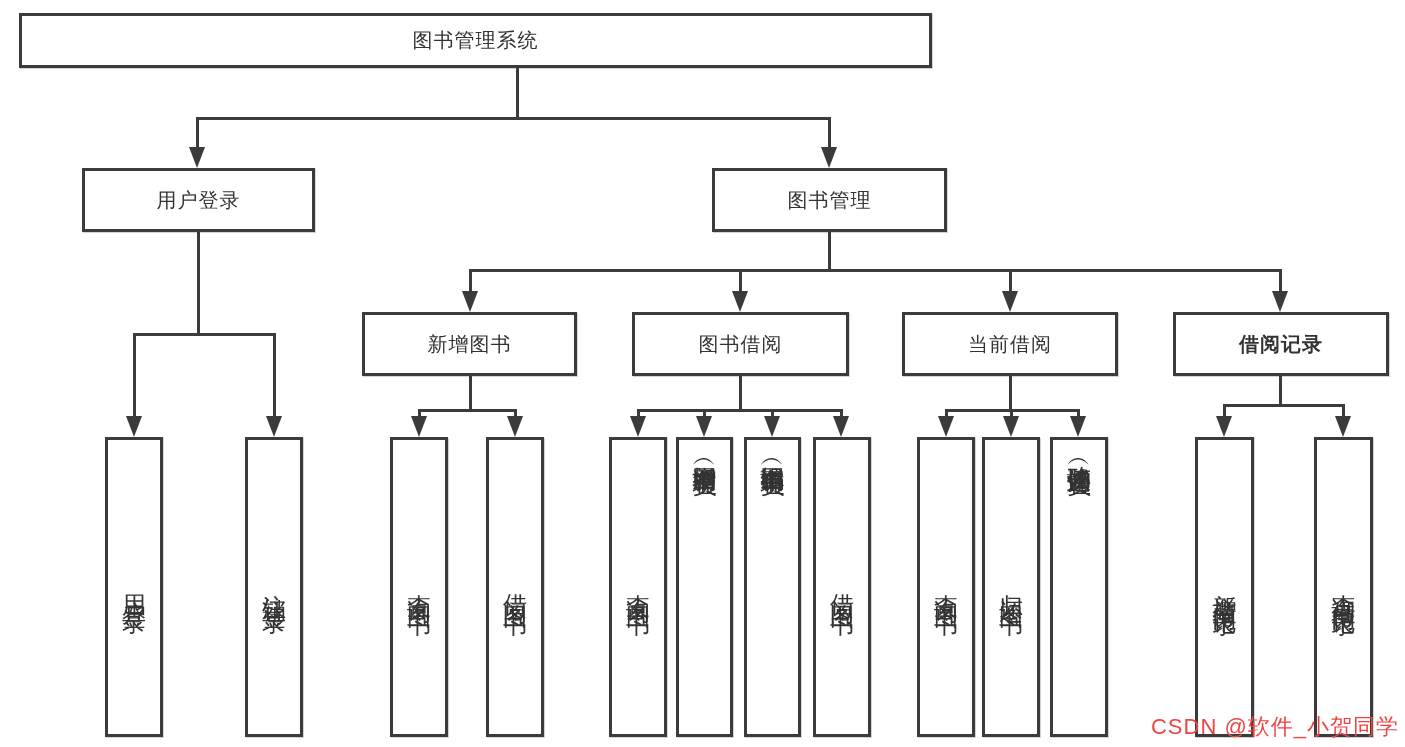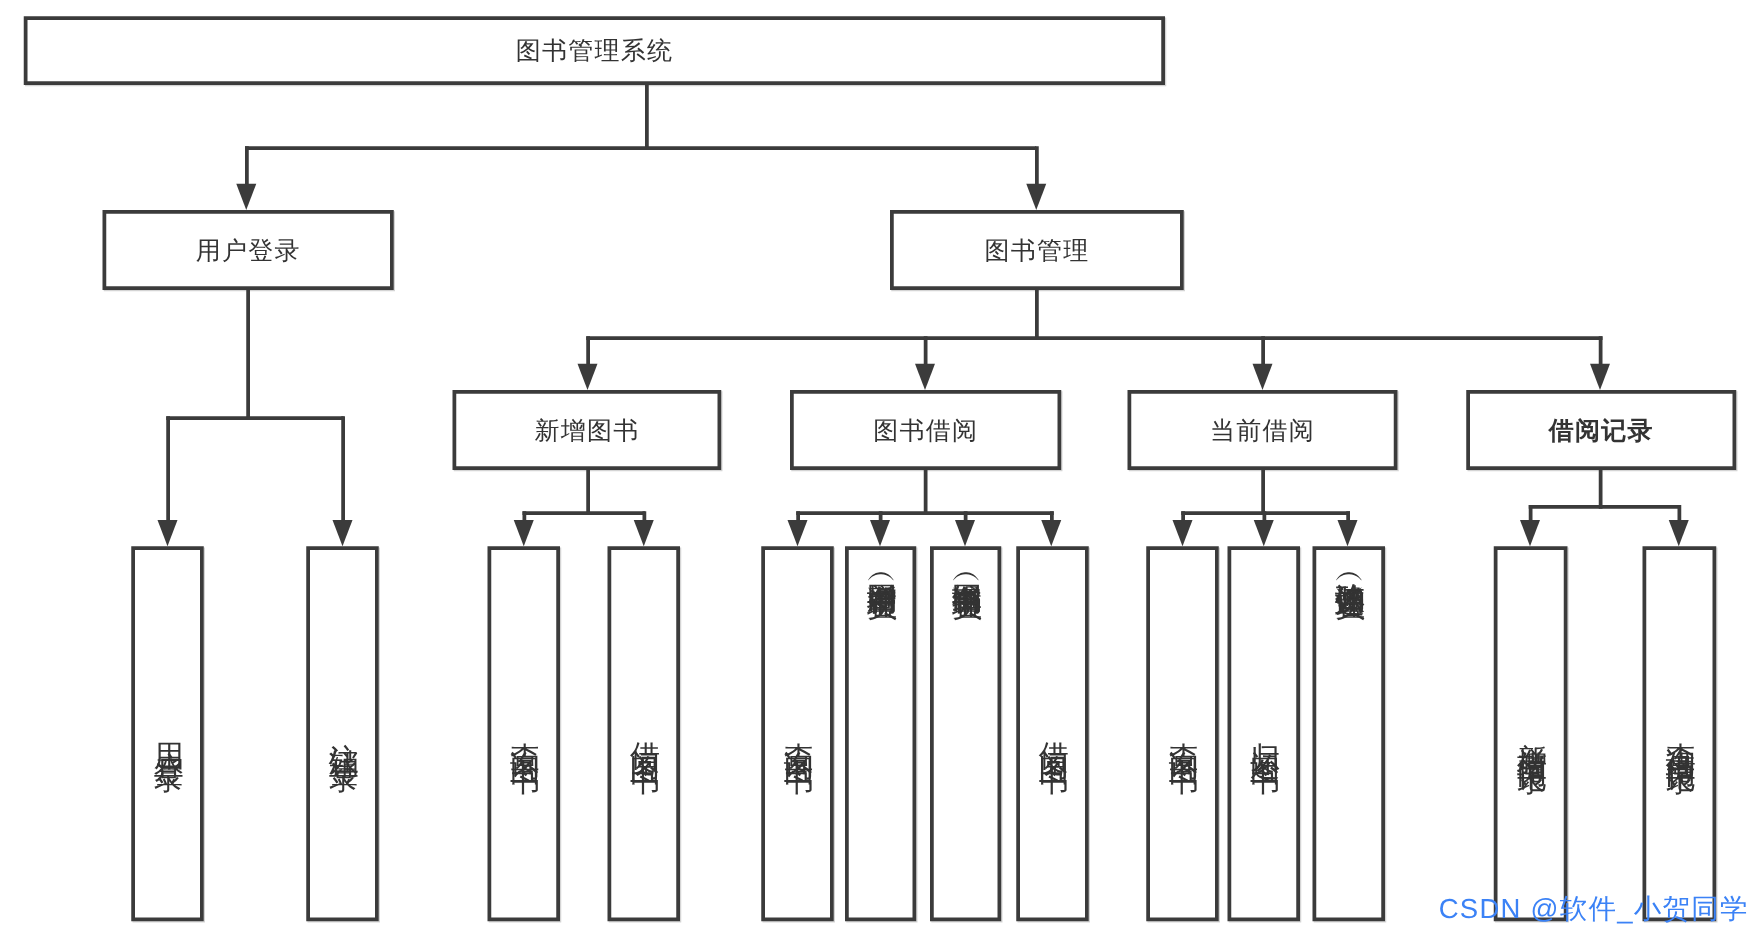--- a/index.html
+++ b/index.html
@@ -31,21 +31,21 @@
   .vbox.from-top{align-items:flex-start;padding-top:7px;}
   .vl{position:absolute;width:3px;background:#3b3b3b;}
   .hl{position:absolute;height:3px;background:#3b3b3b;}
   .ar{
     position:absolute;width:0;height:0;
     border-left:8px solid transparent;border-right:8px solid transparent;
     border-top:21px solid #3b3b3b;
   }
   .watermark{
     position:absolute;right:6px;bottom:5px;z-index:9;
-    color:#3b82f6;font-size:22px;letter-spacing:1px;
+    color:#ef4444;font-size:22px;letter-spacing:1px;
   }
 </style>
 </head>
 <body>
 
 <div class="box" style="left:19px;top:13px;width:913px;height:55px;">图书管理系统</div>
 
 <div class="vl" style="left:516px;top:68px;height:51px;"></div>
 <div class="hl" style="left:196px;top:117px;width:633px;"></div>
 <div class="vl" style="left:196px;top:117px;height:32px;"></div>

